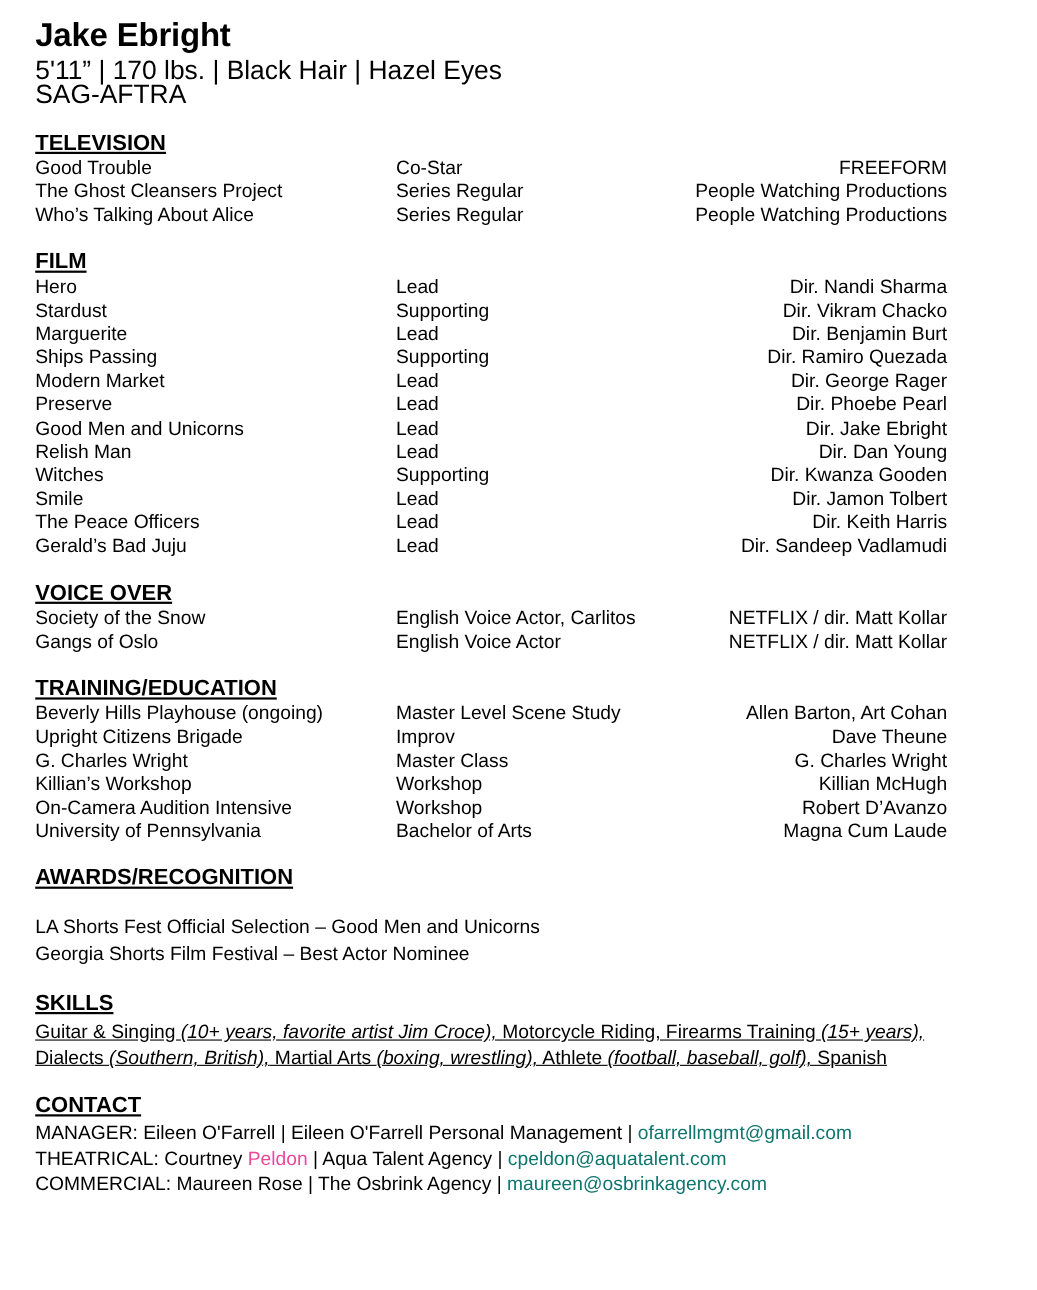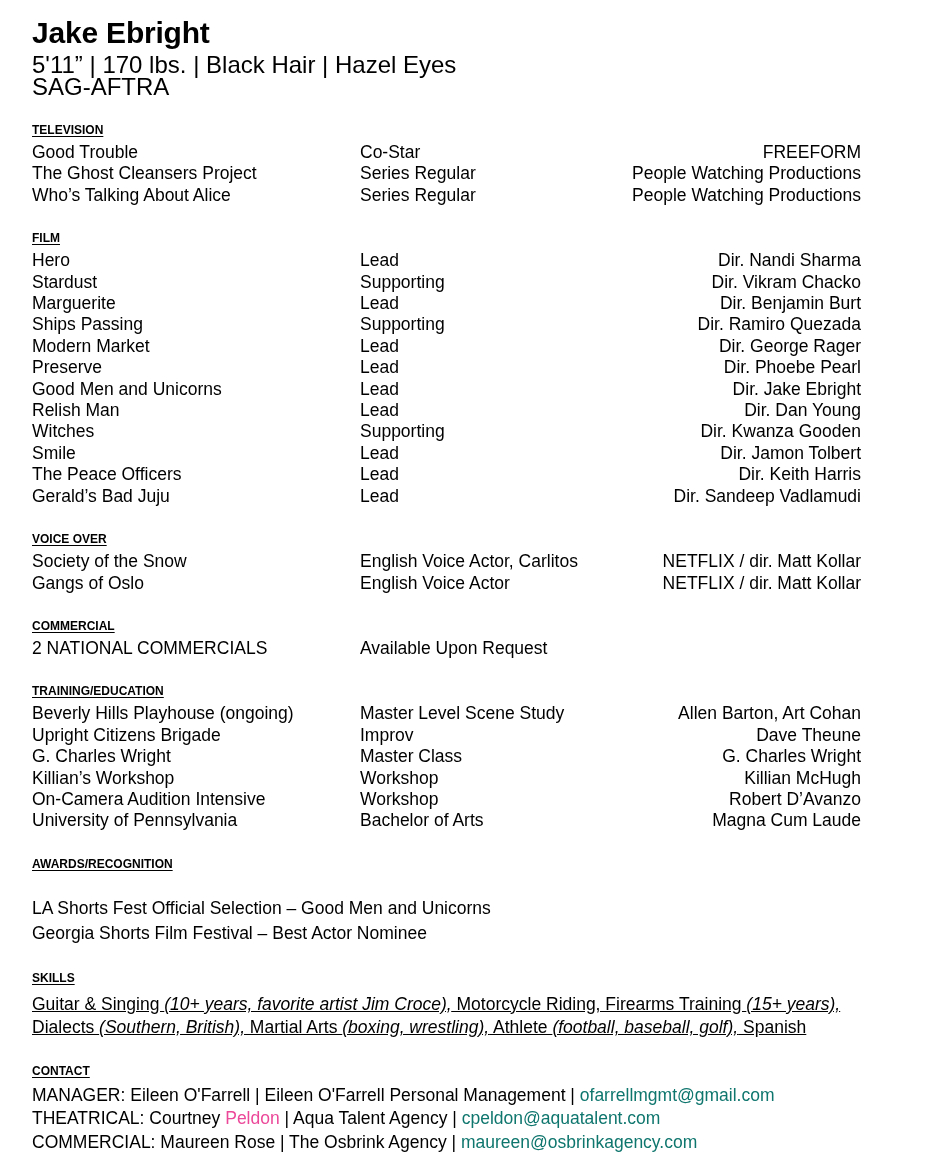--- a/index.html
+++ b/index.html
@@ -33,21 +33,21 @@
   .stat-line {
     font-size: 24px;
     line-height: 22px;
   }
 
   
   .section {
     margin-top: 22px;
   }
   .section-title {
-    font-size: 12px;
+    font-size: 20px;
     font-weight: bold;
     text-decoration: underline;
     text-underline-offset: 2px;
     line-height: 20px;
     margin-bottom: 2px;
     display: inline-block;
   }
 
   
   .credits {
@@ -195,32 +195,20 @@
           </tr>
           <tr>
             <td class="col-title">Gangs of Oslo</td>
             <td class="col-role">English Voice Actor</td>
             <td class="col-extra">NETFLIX / dir. Matt Kollar</td>
           </tr>
         </tbody>
     </table>
   </div>
 
-  <div class="section">
-    <div class="section-title">COMMERCIAL</div>
-    <table class="credits">
-      <tbody>
-          <tr>
-            <td class="col-title">2 NATIONAL COMMERCIALS</td>
-            <td class="col-role">Available Upon Request</td>
-            <td class="col-extra"></td>
-          </tr>
-        </tbody>
-    </table>
-  </div>
 
   <div class="section">
     <div class="section-title">TRAINING/EDUCATION</div>
     <table class="credits">
       <tbody>
           <tr>
             <td class="col-title">Beverly Hills Playhouse (ongoing)</td>
             <td class="col-role">Master Level Scene Study</td>
             <td class="col-extra">Allen Barton, Art Cohan</td>
           </tr>

